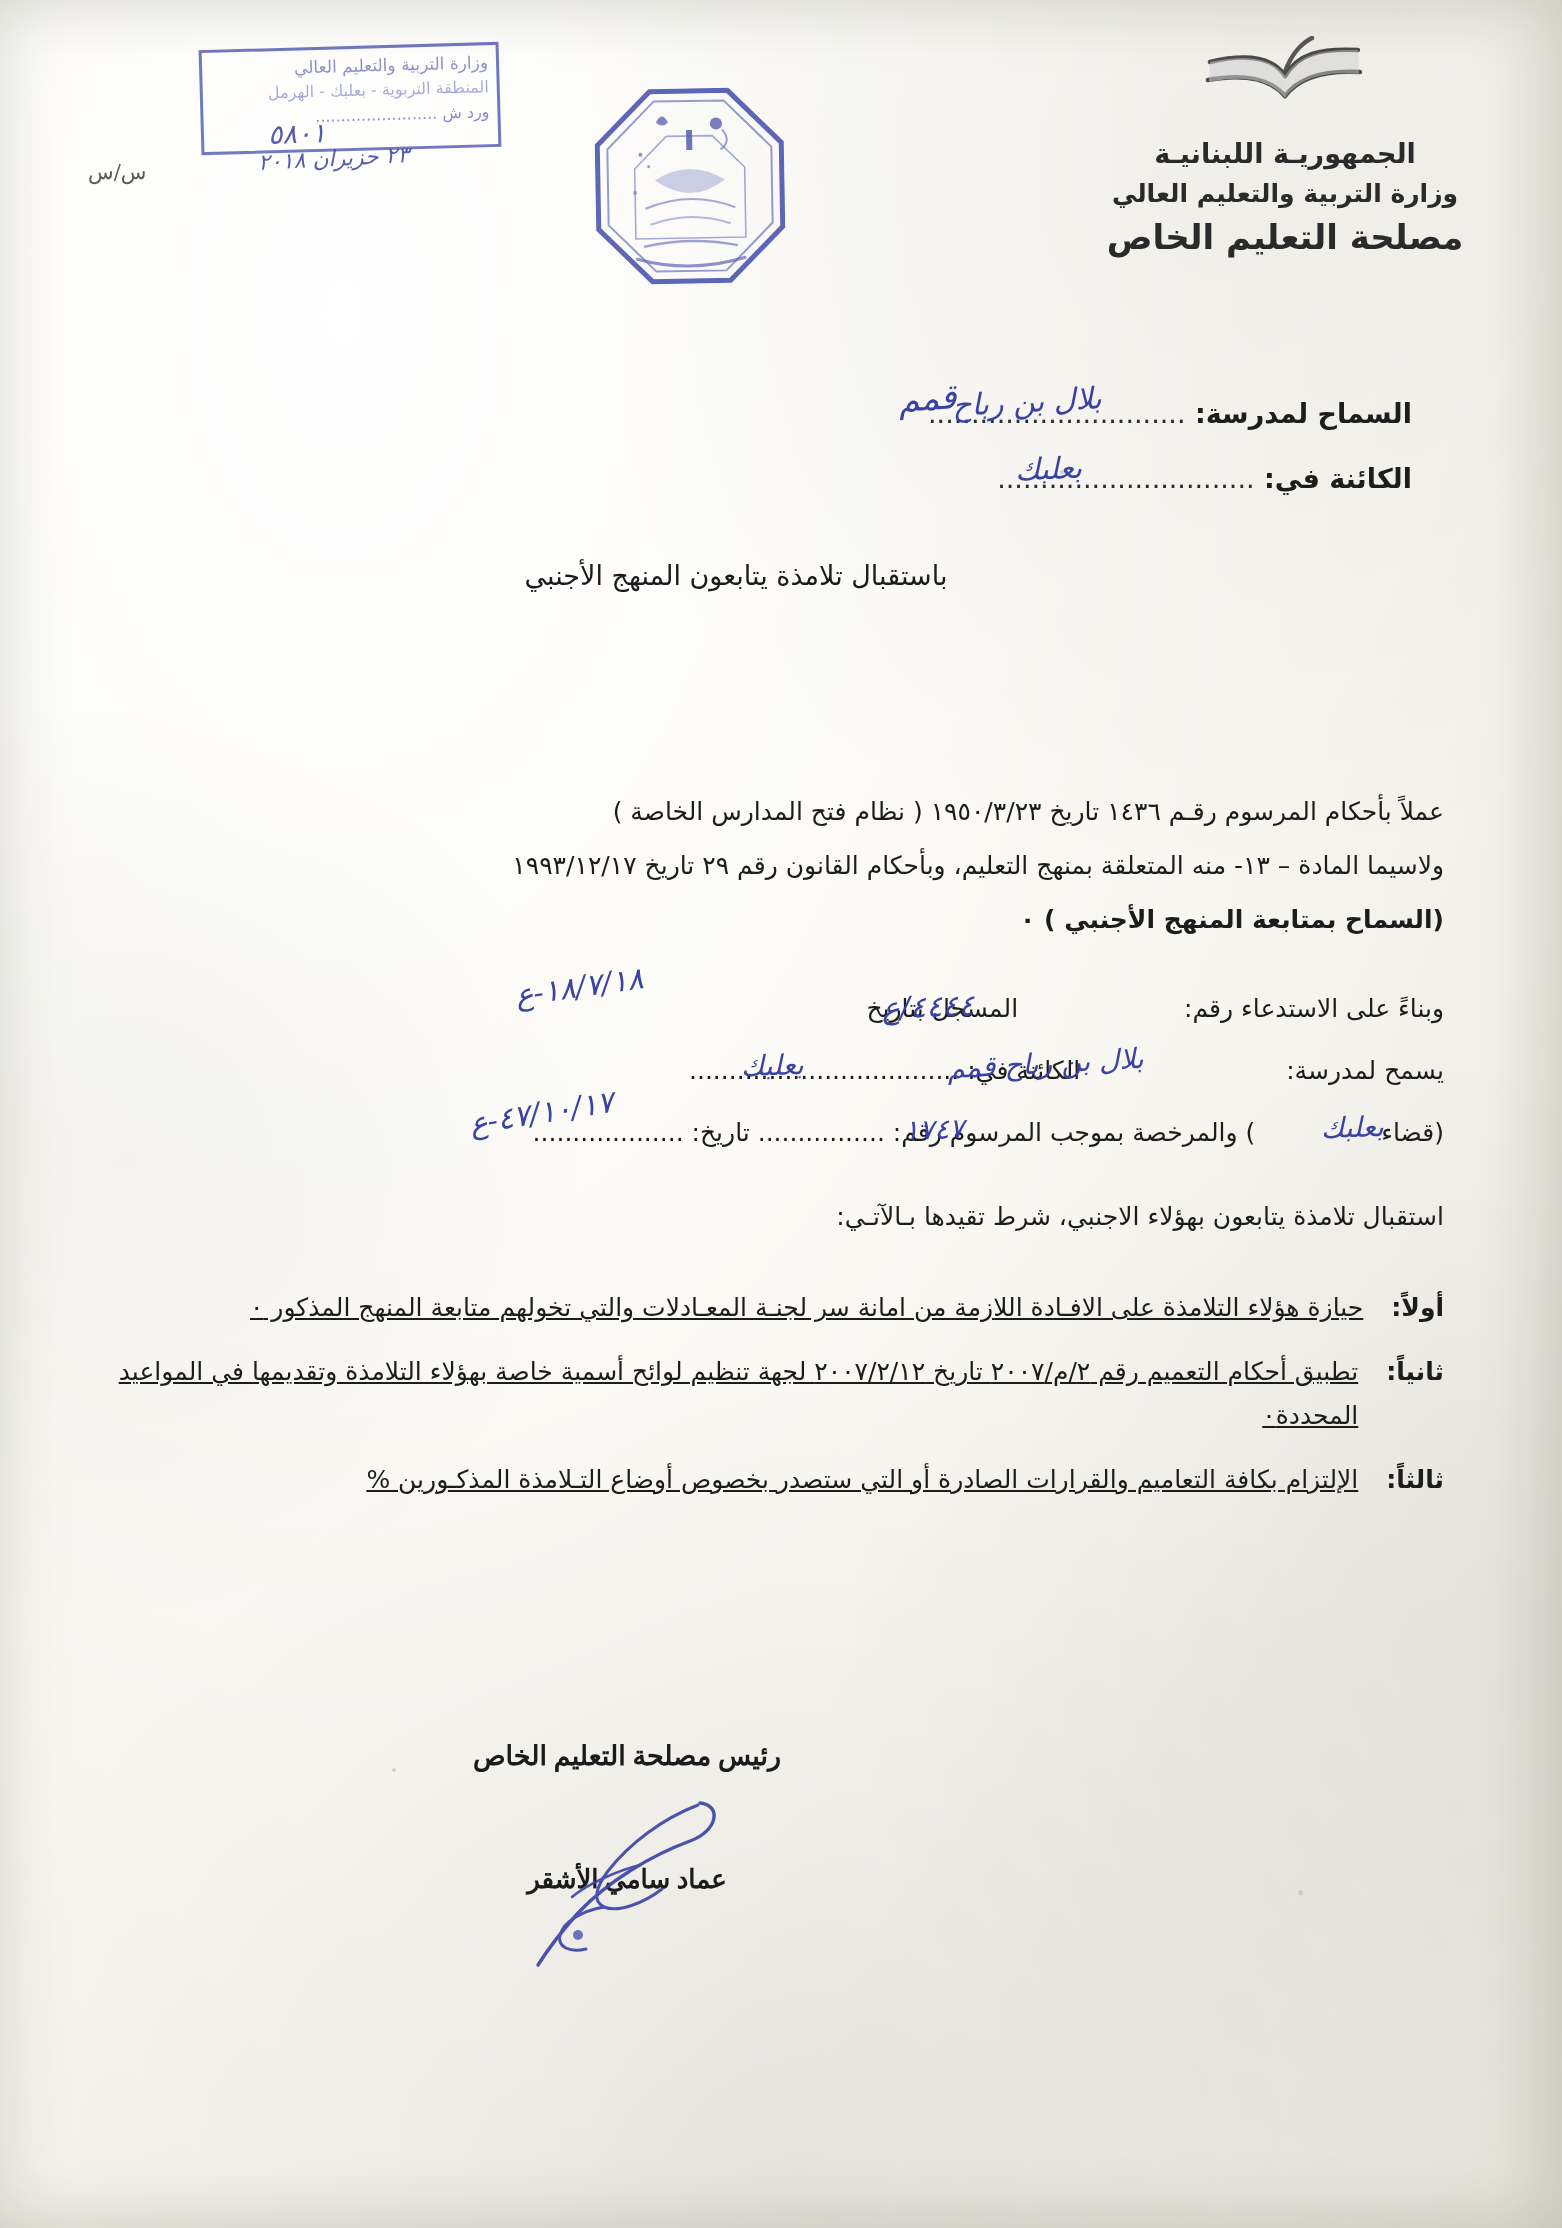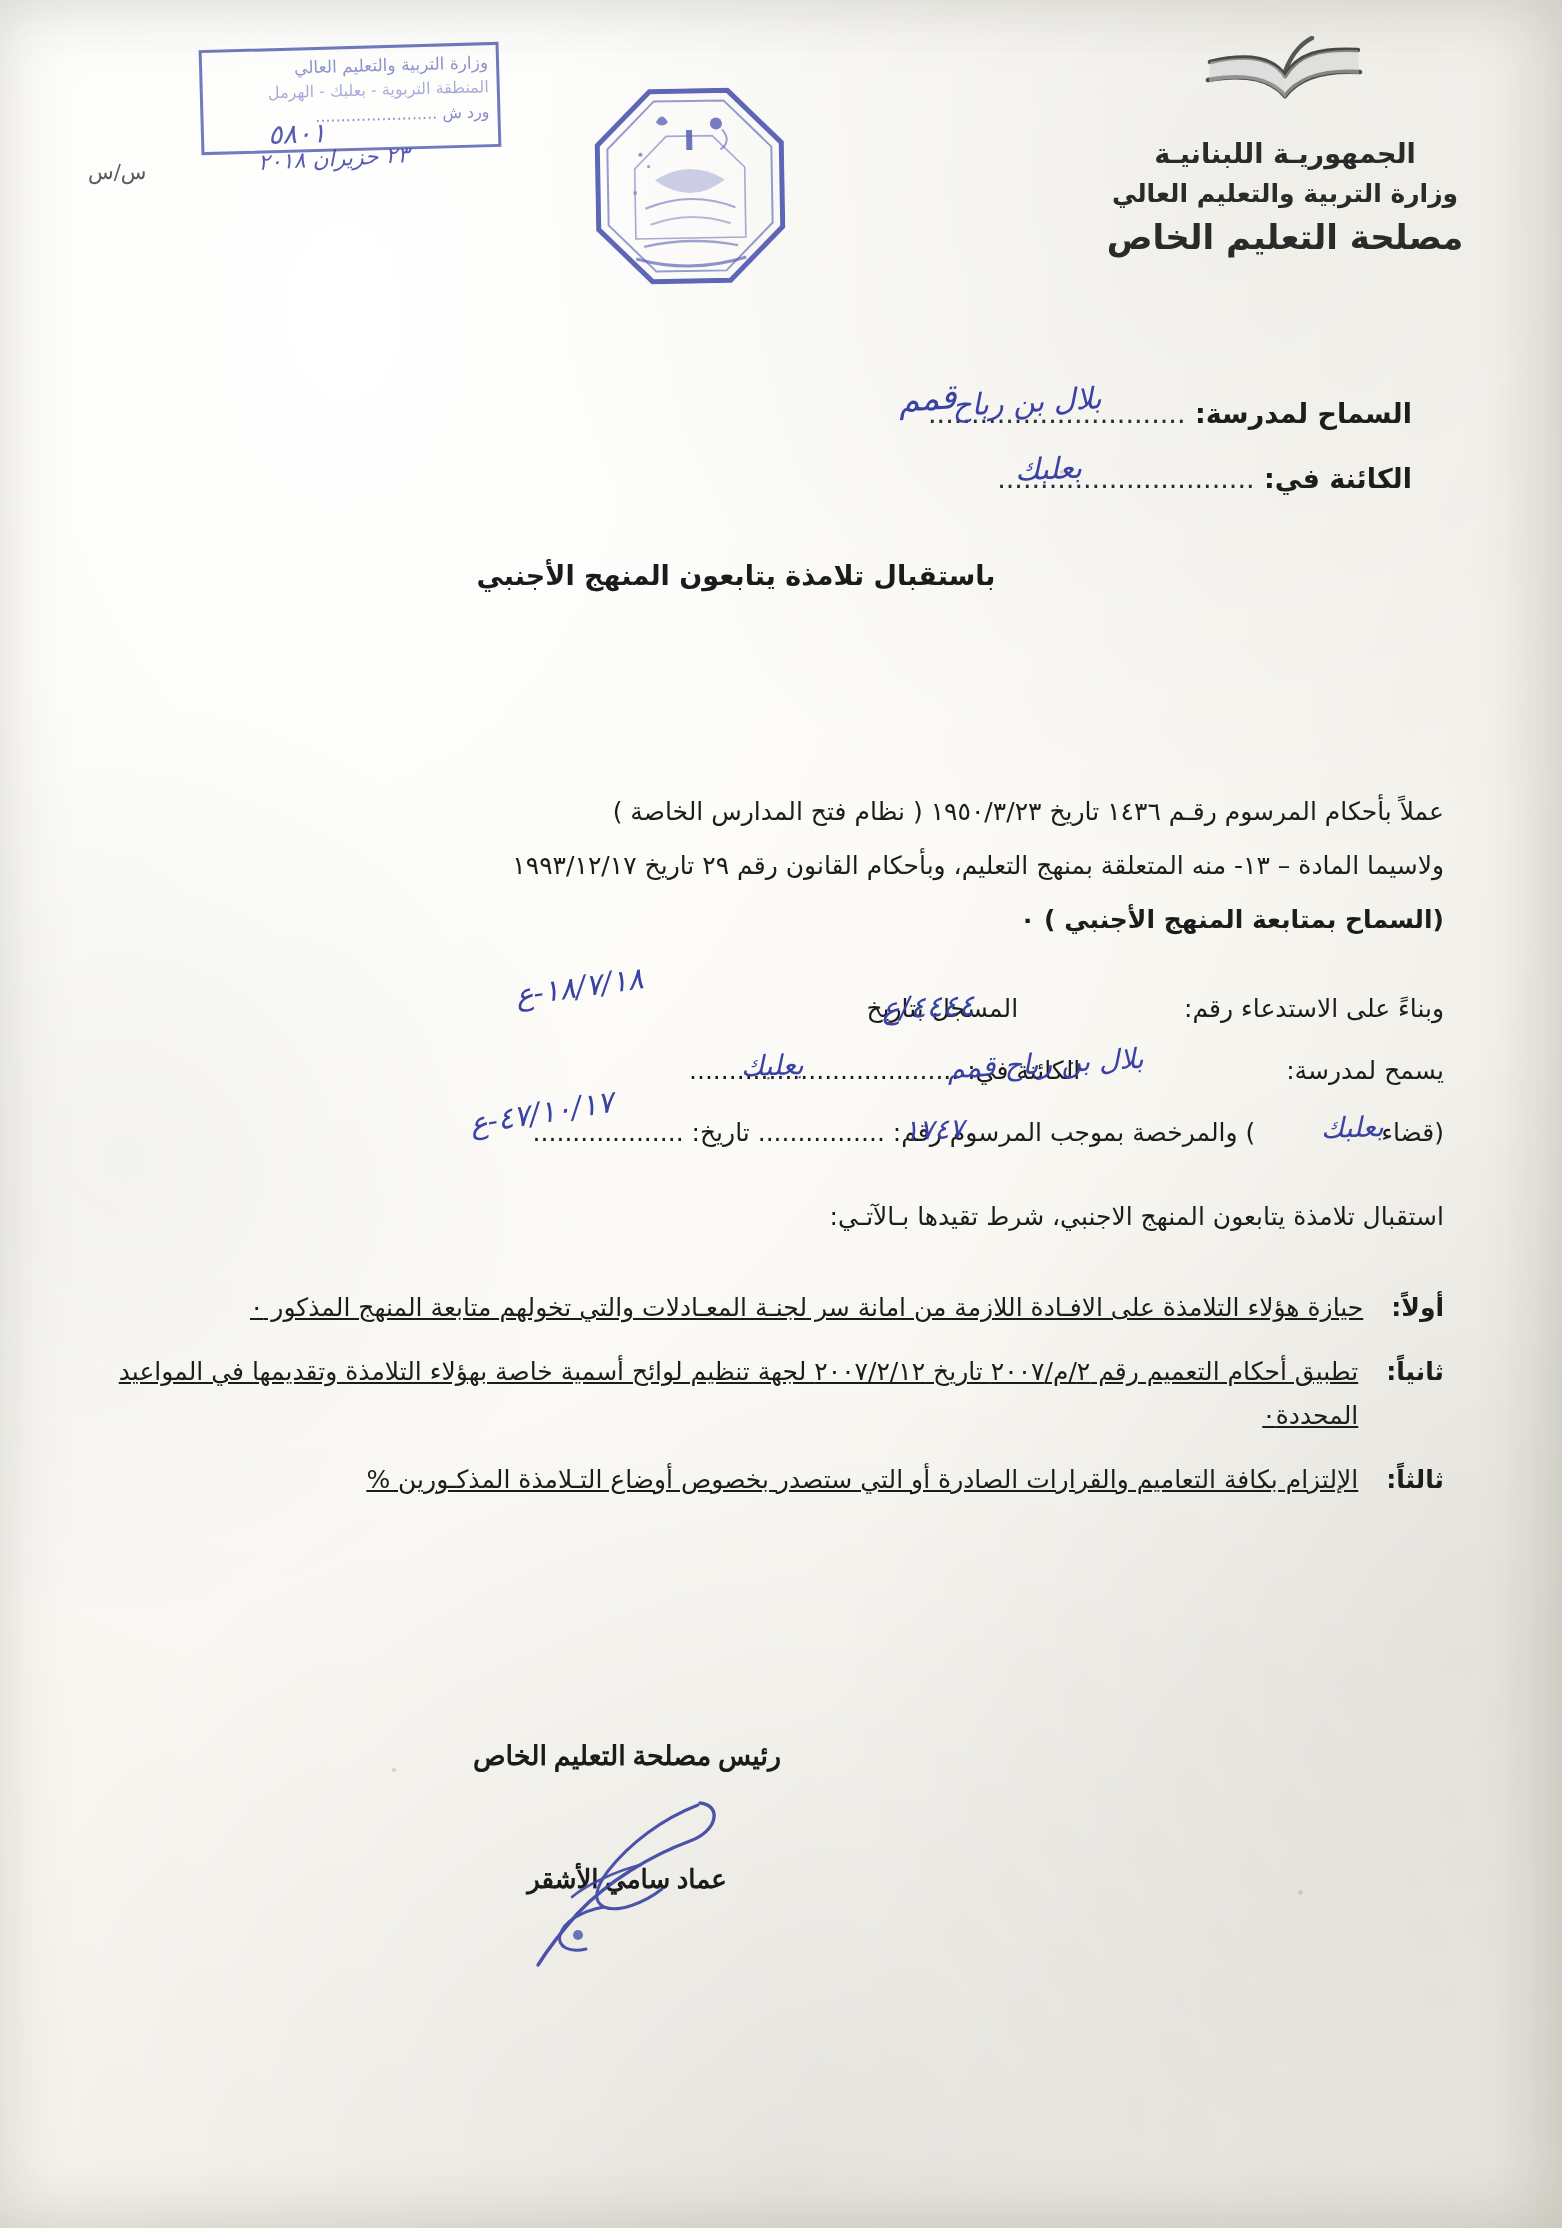--- a/index.html
+++ b/index.html
@@ -135,21 +135,21 @@
   }
   .h-school { top: -14px; right: 310px; font-size: 30px; transform: rotate(-3deg); }
   .h-school2{ top: -20px; right: 455px; font-size: 34px; transform: rotate(-4deg); }
   .h-place  { top: -12px; right: 330px; font-size: 30px; transform: rotate(-2deg); }
 
   .subtitle {
     position:absolute;
     top: 560px; right: 0; left: 0;
     text-align: center;
     font-size: 27px;
-    font-weight: bold;
+    font-weight: normal;
     color: #1b1b1b;
     padding-right: 90px;
   }
 
   
   .body {
     position: absolute;
     top: 790px;
     right: 118px;
     left: 118px;
@@ -311,21 +311,21 @@
         <span>) والمرخصة بموجب المرسوم رقم:</span>
         <span class="dots-sm">................</span>
         <span>تاريخ:</span>
         <span class="dots-sm">...................</span>
         <span class="h-caza">بعلبك</span>
         <span class="h-dec">١٧٤٧</span>
         <span class="h-decdate">٤٧/١٠/١٧-ع</span>
       </div>
     </div>
 
-    <div class="clause-intro">استقبال تلامذة يتابعون المنهج الاجنبي، شرط تقيدها بـالآتـي:</div>
+    <div class="clause-intro">استقبال تلامذة يتابعون بهؤلاء الاجنبي، شرط تقيدها بـالآتـي:</div>
 
     <div class="clauses">
       <div class="clause">
         <span class="clause-key">أولاً:</span>
         <span class="clause-text">حيازة هؤلاء التلامذة على الافـادة اللازمة من امانة سر لجنـة المعـادلات والتي تخولهم متابعة المنهج المذكور ٠</span>
       </div>
       <div class="clause">
         <span class="clause-key">ثانياً:</span>
         <span class="clause-text">تطبيق أحكام التعميم رقم ٢/م/٢٠٠٧ تاريخ ٢٠٠٧/٢/١٢ لجهة تنظيم لوائح أسمية خاصة بهؤلاء التلامذة وتقديمها في المواعيد المحددة٠</span>
       </div>

